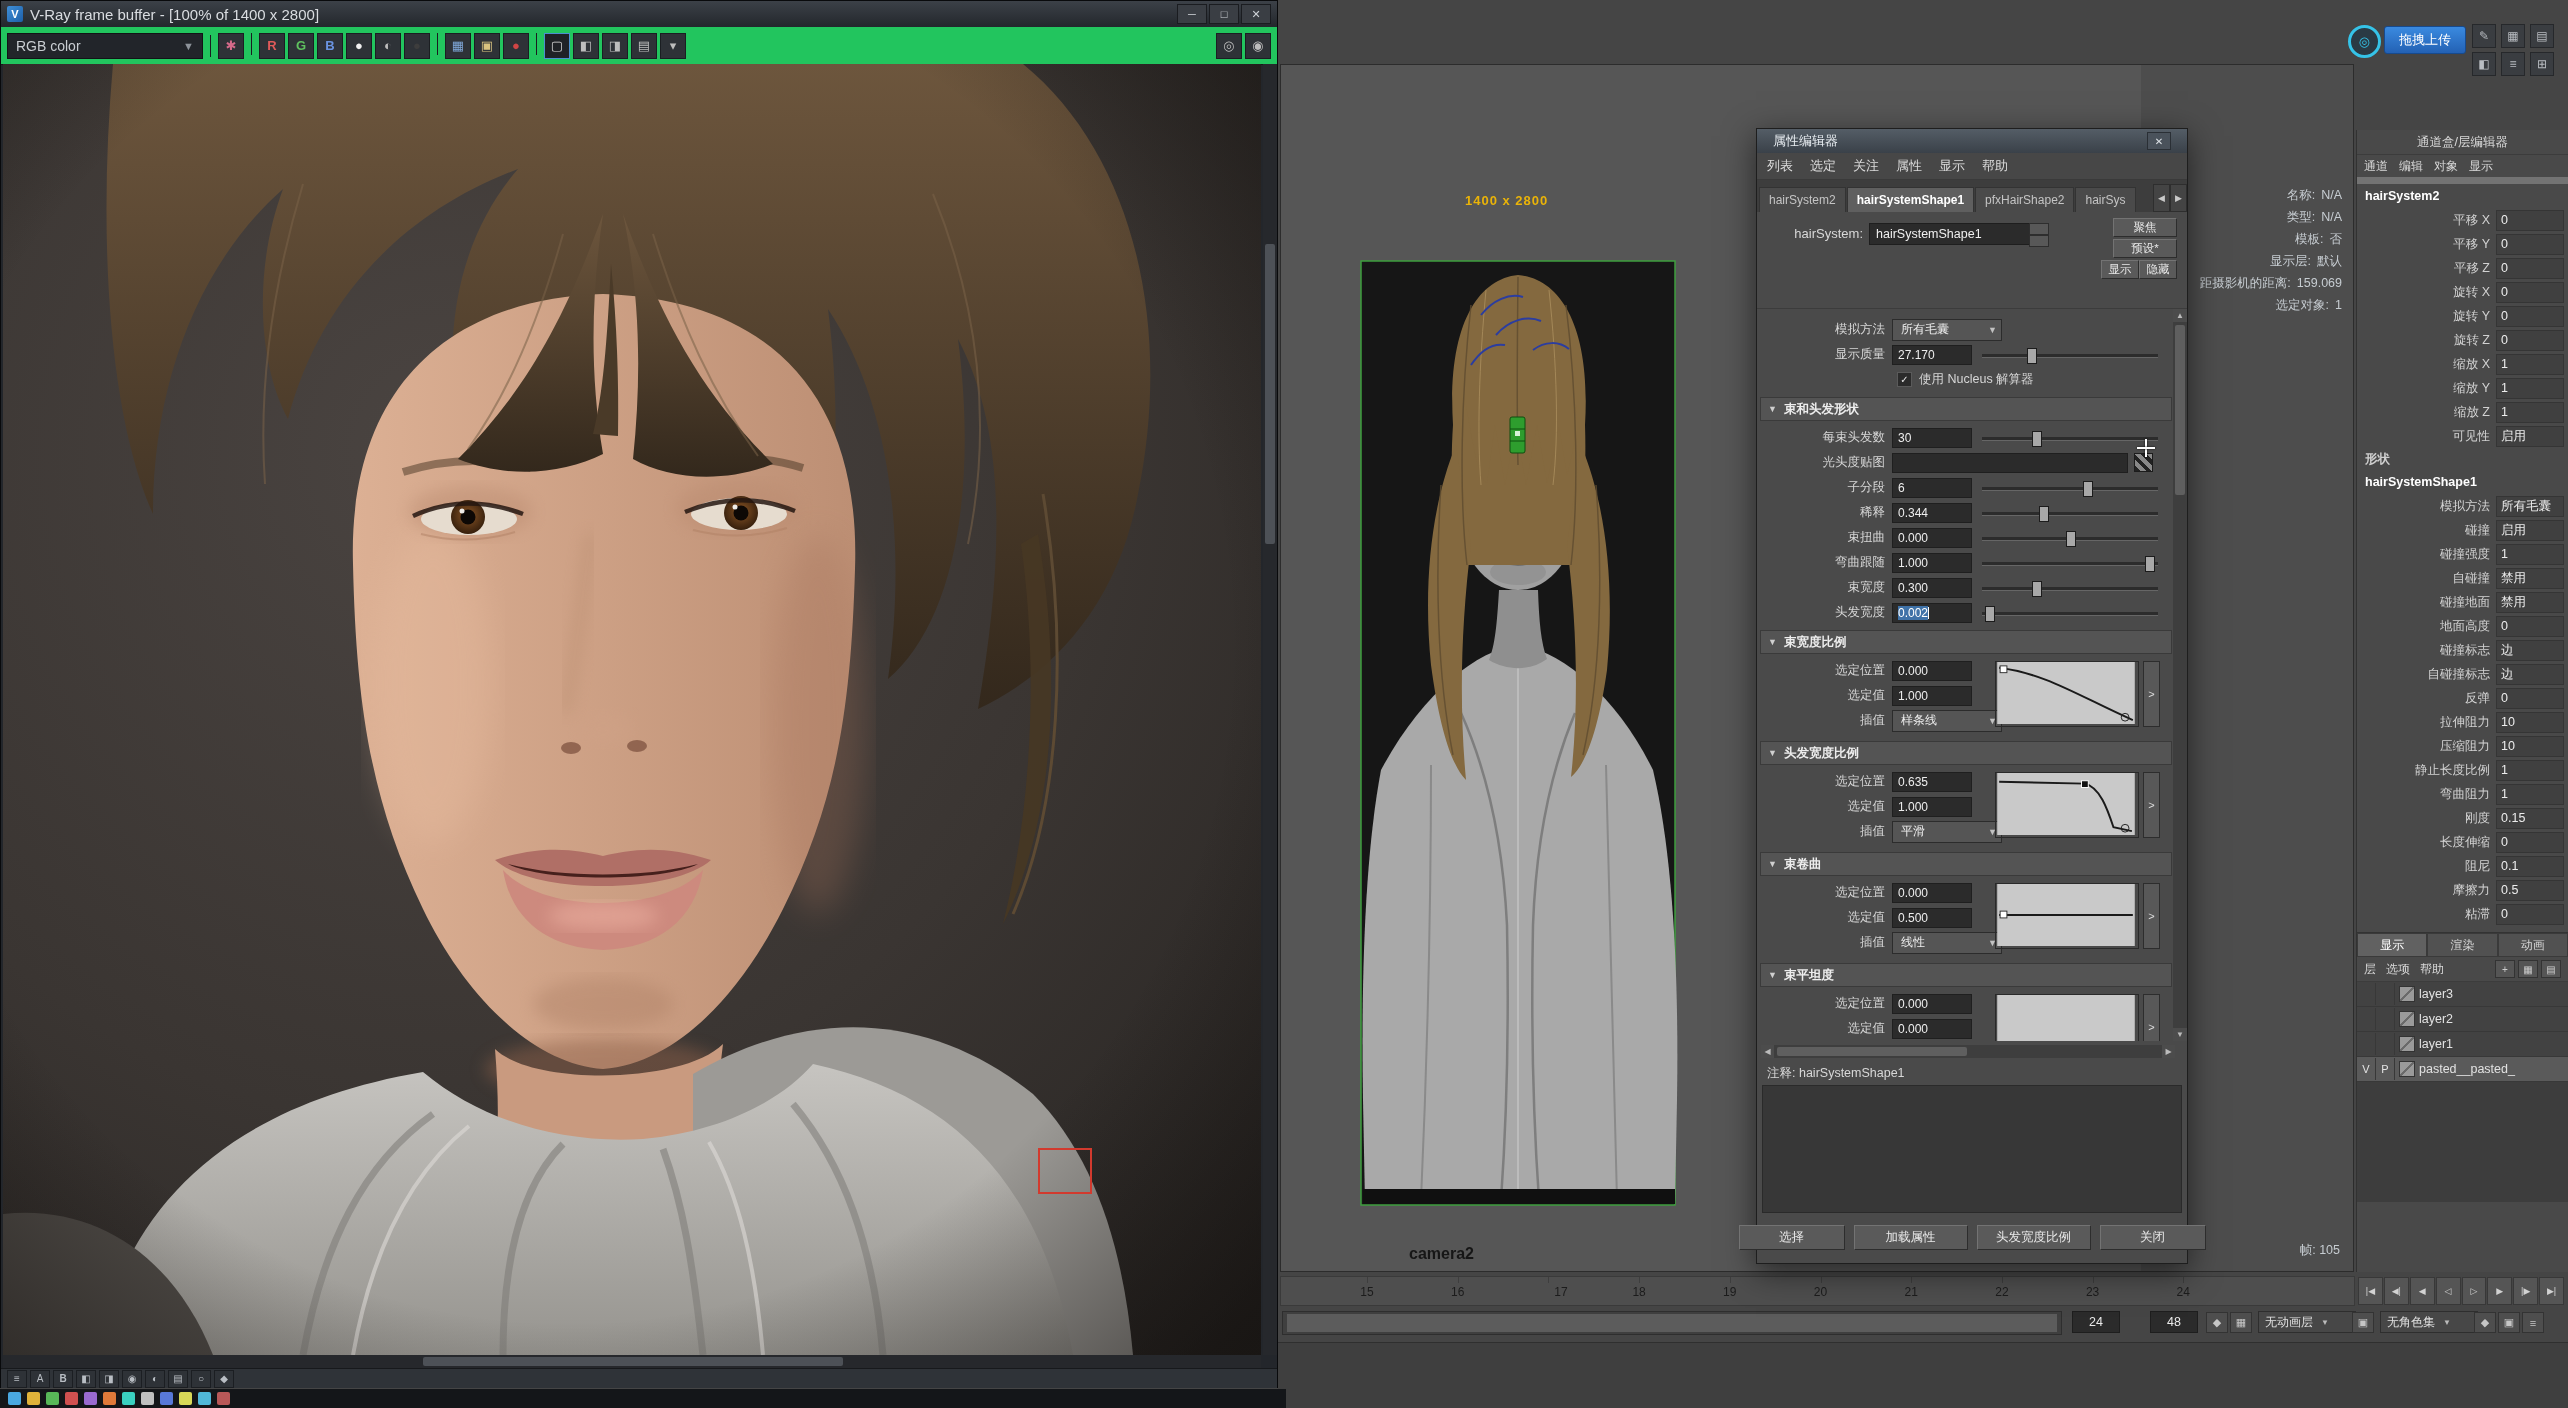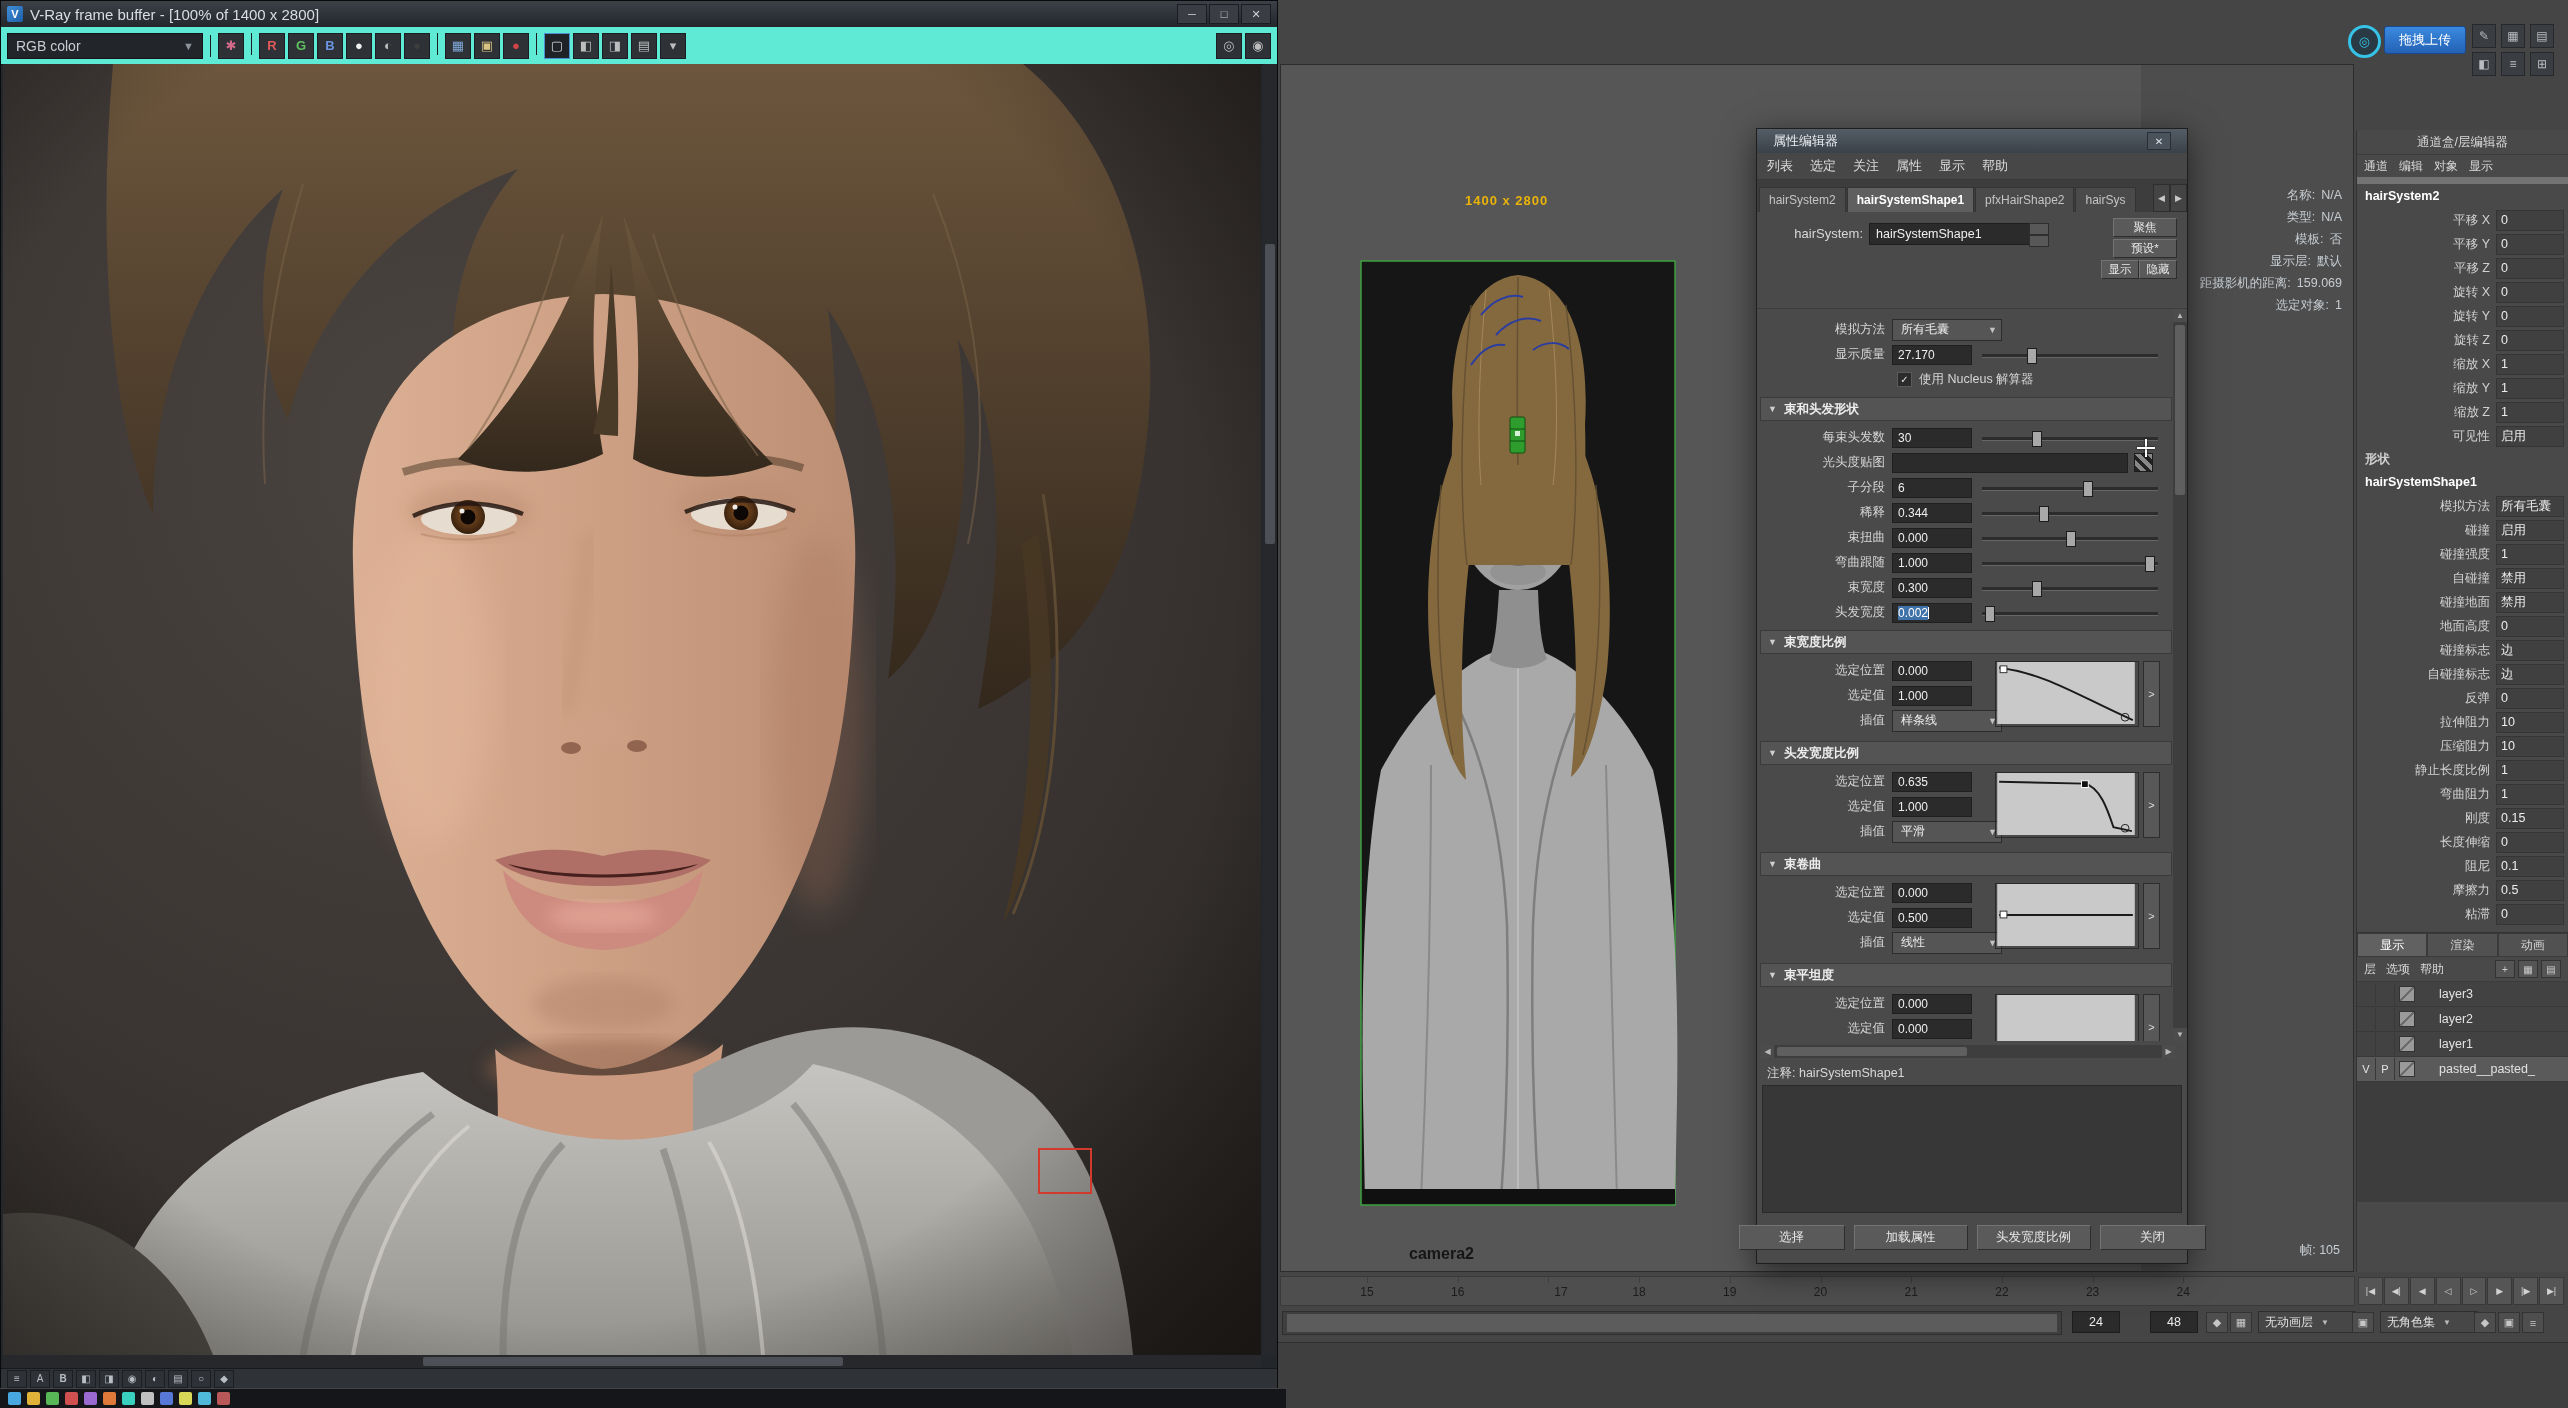--- a/index.html
+++ b/index.html
@@ -4,21 +4,21 @@
 <style>
   html,body{margin:0;padding:0;background:#454545;font-family:"Liberation Sans",sans-serif;}
   #app{position:relative;width:2568px;height:1408px;overflow:hidden;background:#454545;}
 
   
   #vray{position:absolute;left:0;top:0;width:1278px;height:1388px;background:#23262b;border:1px solid #090a0c;box-sizing:border-box;z-index:60;}
   #vray-title{height:26px;background:linear-gradient(#3c4148,#23272c);display:flex;align-items:center;color:#d9dce0;font-size:15px;padding:0 6px;}
   #vray-appicon{width:16px;height:16px;background:linear-gradient(135deg,#3f8fd8,#1d5fa8);border-radius:2px;margin-right:7px;color:#fff;font-size:11px;font-weight:bold;display:flex;align-items:center;justify-content:center;}
   #vray-winbtns{margin-left:auto;display:flex;gap:2px;}
   .winbtn{width:28px;height:18px;background:#3a3e44;border:1px solid #1a1c20;color:#cfd3d8;font-size:11px;display:flex;align-items:center;justify-content:center;}
-  #vray-toolbar{height:37px;background:#5eead4;border-bottom:1px solid #15171a;display:flex;align-items:center;padding:0 6px;gap:3px;}
+  #vray-toolbar{height:37px;background:#22c55e;border-bottom:1px solid #15171a;display:flex;align-items:center;padding:0 6px;gap:3px;}
   #vray-chan{width:178px;height:24px;background:#22252a;border:1px solid #121416;color:#c9cdd2;font-size:14px;display:flex;align-items:center;padding:0 8px;}
   #vray-chan .arr{margin-left:auto;color:#8d939a;font-size:11px;}
   .vicon{width:24px;height:24px;background:#2e3237;border:1px solid #1b1e22;color:#b9bec4;font-size:13px;display:flex;align-items:center;justify-content:center;}
   .vicon.pressed{background:#1f2226;border-color:#4a8fd0;}
   .vsep{width:1px;height:22px;background:#1a1c20;margin:0 4px;}
   #vray-right-icons{margin-left:auto;display:flex;gap:3px;}
   #vray-image{position:absolute;left:2px;top:63px;width:1258px;height:1291px;background:#2c2927;overflow:hidden;}
   #vray-vscroll{position:absolute;left:1262px;top:63px;width:14px;height:1291px;background:#26282c;}
   #vray-vscroll .thumb{position:absolute;left:2px;top:180px;width:10px;height:300px;background:#4d5157;border-radius:2px;}
   #vray-hscroll{position:absolute;left:2px;top:1354px;width:1258px;height:13px;background:#26282c;}
@@ -109,21 +109,21 @@
   .cb-header{height:22px;line-height:22px;padding-left:8px;color:#cfcfcf;font-weight:bold;font-size:12.5px;}
   #layer-tabs{display:flex;border-top:1px solid #333;margin-top:6px;}
   .ltab{flex:1;height:22px;background:#515151;border:1px solid #3a3a3a;color:#d6d6d6;font-size:12px;display:flex;align-items:center;justify-content:center;}
   .ltab.active{background:#616161;color:#fff;}
   #layer-menus{height:24px;display:flex;align-items:center;gap:10px;padding:0 7px;font-size:12px;color:#d8d8d8;border-bottom:1px solid #3c3c3c;}
   .lmi{width:18px;height:16px;background:#555;border:1px solid #333;color:#ccc;font-size:10px;display:flex;align-items:center;justify-content:center;}
   .layer-row{height:24px;display:flex;align-items:center;background:#424242;border-bottom:1px solid #383838;}
   .layer-row.selected{background:#5a5a5a;}
   .lcell{width:18px;height:22px;border-right:1px solid #383838;color:#e4e4e4;font-size:11px;display:flex;align-items:center;justify-content:center;flex:none;}
   .lswatch{width:14px;height:14px;margin:0 4px;background:linear-gradient(135deg,#9a9a9a 46%,#6a6a6a 46%,#6a6a6a 54%,#9a9a9a 54%);border:1px solid #333;flex:none;}
-  .lname{color:#e2e2e2;font-size:12.5px;margin-left:20px;}
+  .lname{color:#e2e2e2;font-size:12.5px;}
   #layer-empty{height:120px;background:#3d3d3d;}
 
   
   #timeline{position:absolute;left:1280px;top:1276px;width:1075px;height:30px;background:#4e4e4e;border:1px solid #3a3a3a;box-sizing:border-box;z-index:3;}
   .tl-num{position:absolute;top:8px;transform:translateX(-50%);color:#1c1c1c;font-size:12px;}
   .tl-tick{position:absolute;top:0;width:1px;height:6px;background:#3e3e3e;}
   #playback{position:absolute;left:2358px;top:1277px;width:206px;height:28px;display:flex;gap:1px;z-index:3;}
   .pb-btn{flex:1;background:#555;border:1px solid #383838;color:#d2d2d2;font-size:9px;display:flex;align-items:center;justify-content:center;}
   #range-row{position:absolute;left:1280px;top:1310px;width:1288px;height:26px;z-index:3;}
   #range-slider{position:absolute;left:2px;top:1px;width:778px;height:22px;background:#3f3f3f;border:1px solid #2e2e2e;}

